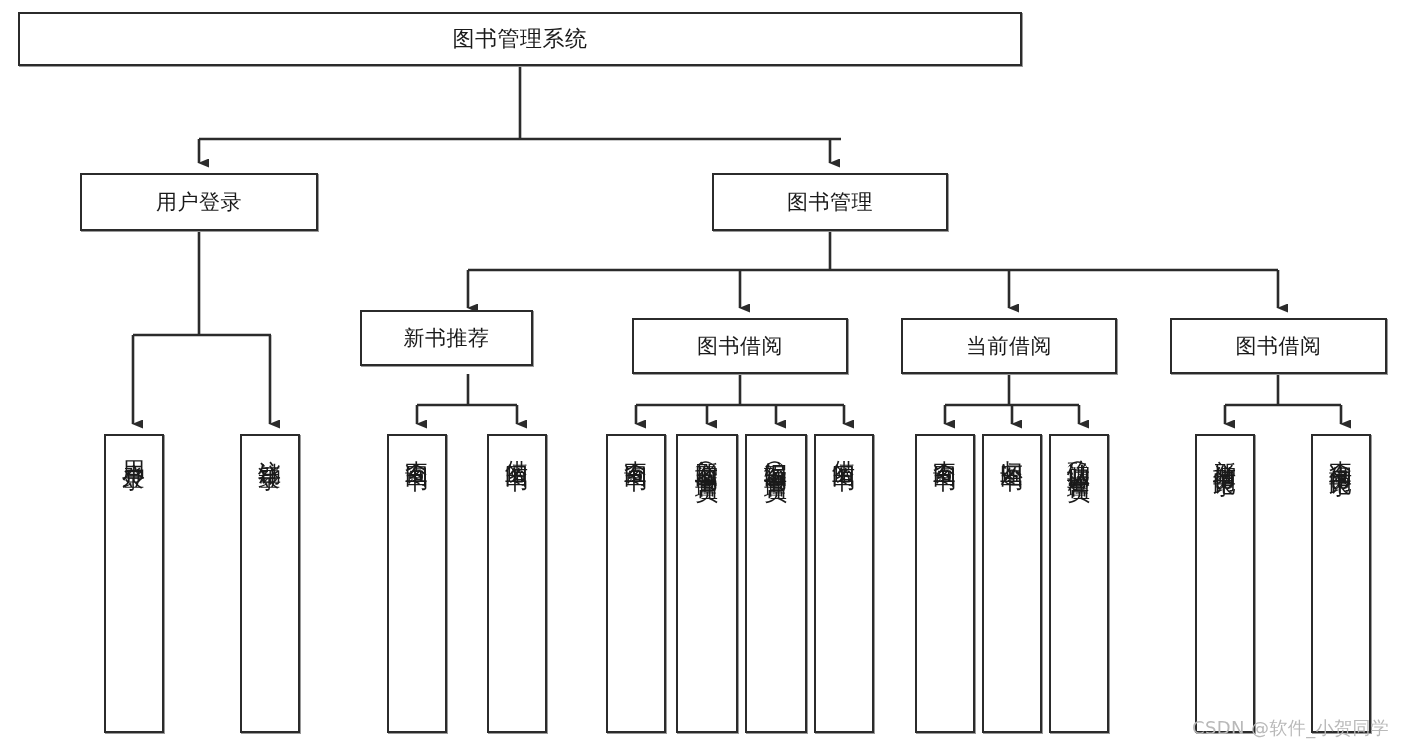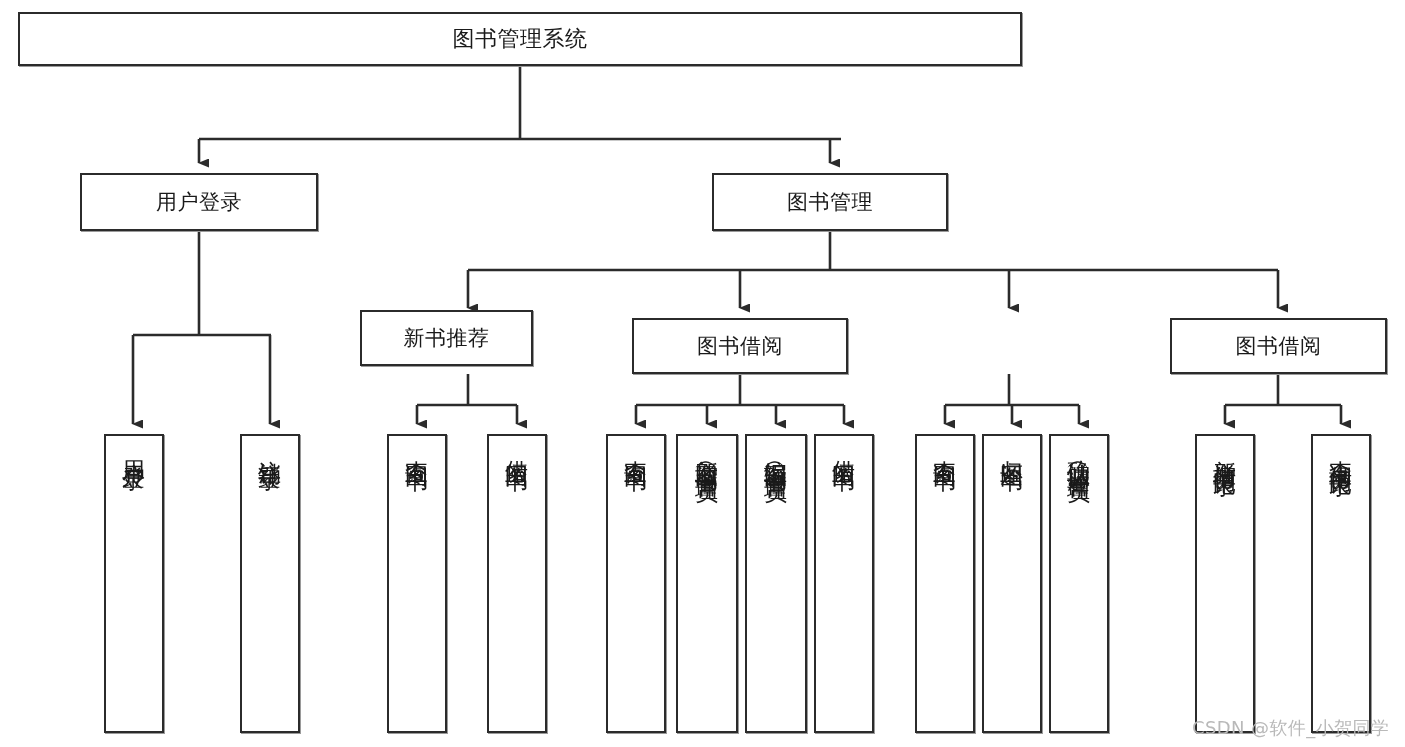--- a/index.html
+++ b/index.html
@@ -138,20 +138,23 @@
   </div>
 
   <div class="node horizontal" style="left:360px; top:310px; width:173px; height:56px;">
     <span class="label">新书推荐</span>
   </div>
 
   <div class="node horizontal" style="left:632px; top:318px; width:216px; height:56px;">
     <span class="label">图书借阅</span>
   </div>
 
+  <div class="node horizontal" style="left:901px; top:318px; width:216px; height:56px;">
+    <span class="label">当前借阅</span>
+  </div>
 
   <div class="node horizontal" style="left:1170px; top:318px; width:217px; height:56px;">
     <span class="label">图书借阅</span>
   </div>
 
   <div class="node vertical" style="left:104px; top:434px; width:60px; height:299px;">
     <span class="label">用户登录</span>
   </div>
 
   <div class="node vertical" style="left:240px; top:434px; width:60px; height:299px;">

